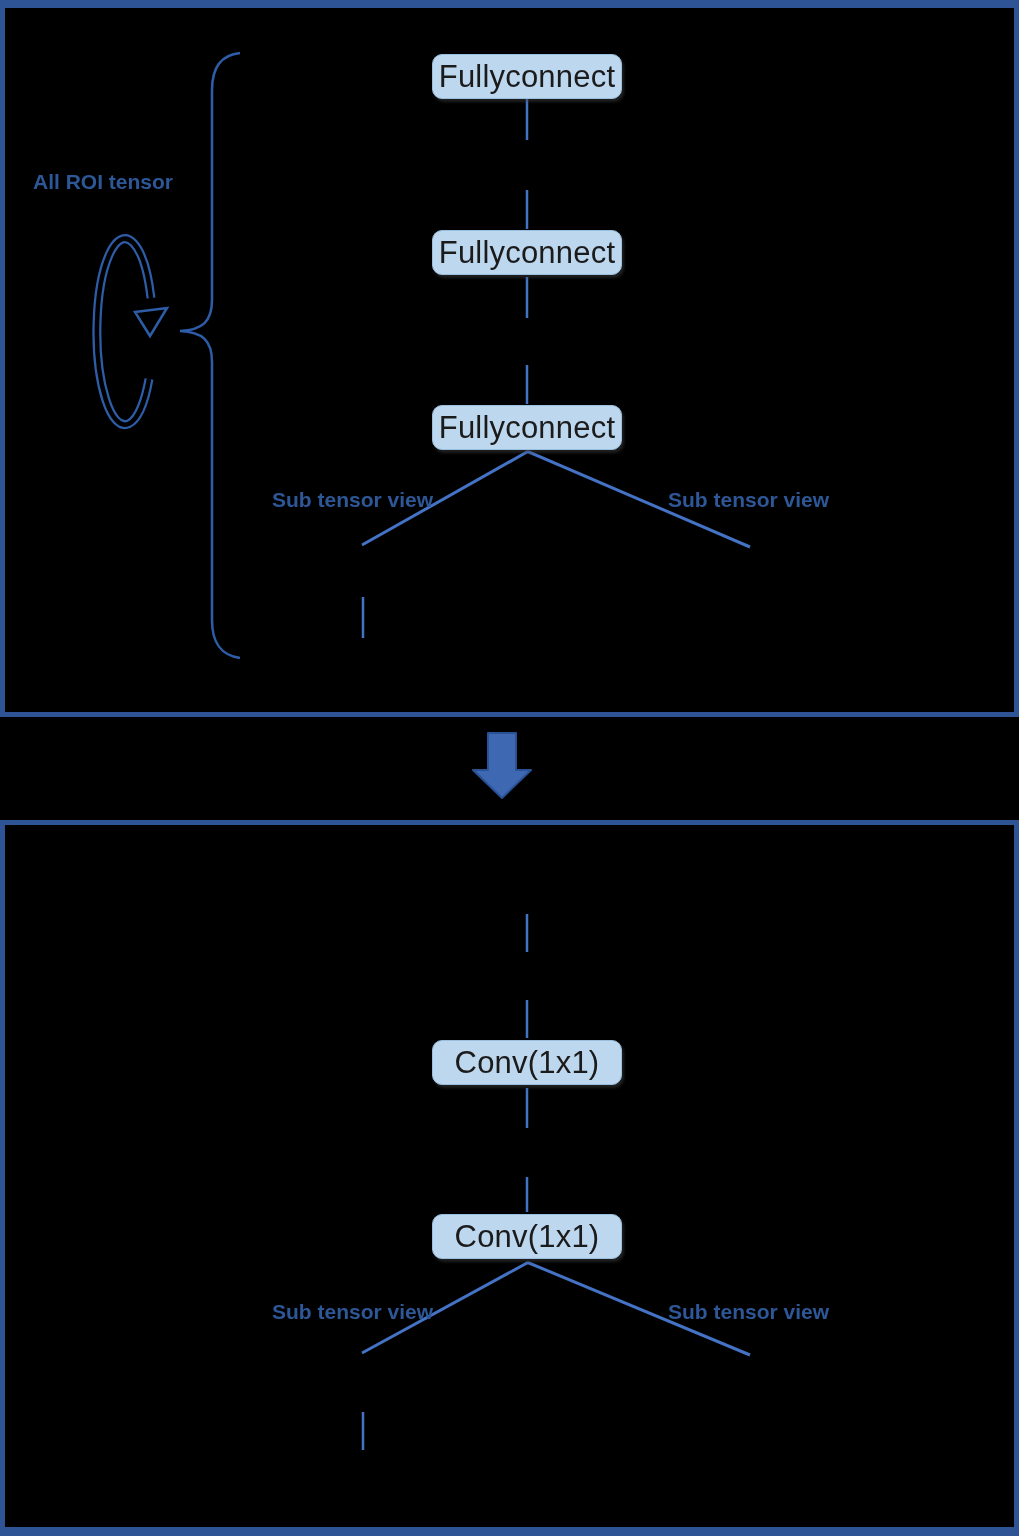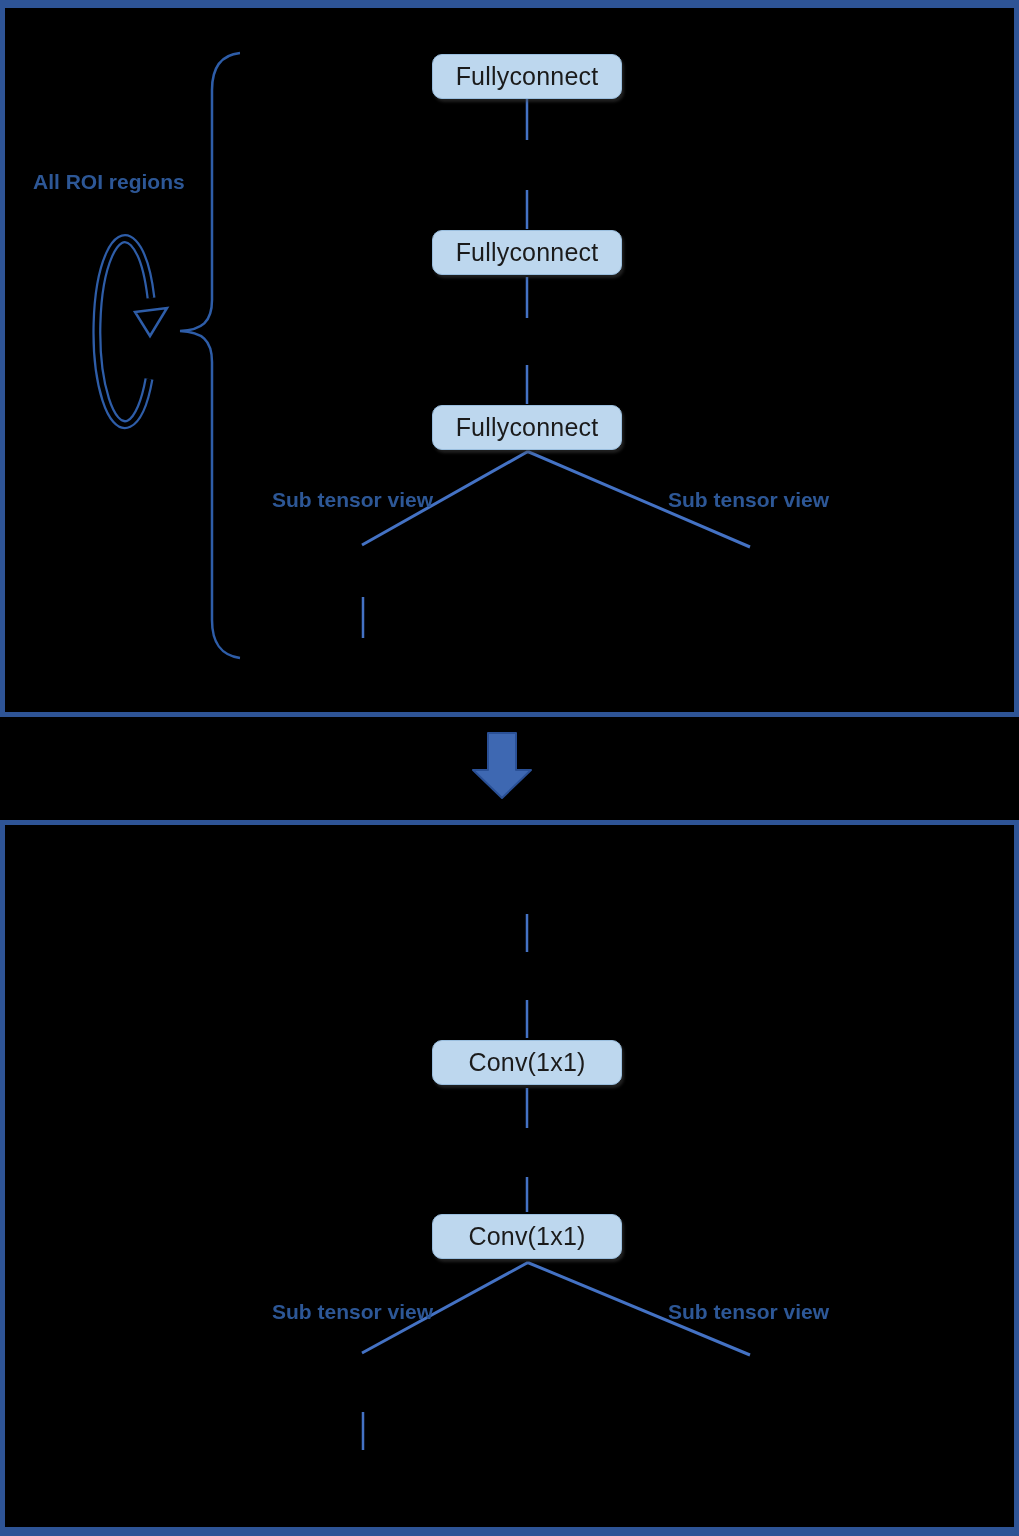--- a/index.html
+++ b/index.html
@@ -19,21 +19,21 @@
   }
   #panel-top{top:0;height:717px;border-width:8px 5px 5px 5px;}
   #panel-bottom{top:820px;height:716px;border-width:5px 5px 9px 5px;}
   #overlay{position:absolute;left:0;top:0;width:1019px;height:1536px;pointer-events:none;}
   .node{
     position:absolute;left:432px;width:190px;height:45px;
     background:var(--node-fill,#bdd7ee);
     border:1.5px solid var(--node-border,#9abede);
     border-radius:10px;
     display:flex;align-items:center;justify-content:center;
-    font-size:25px;letter-spacing:.2px;
+    font-size:31px;letter-spacing:.2px;
     color:var(--node-text,#1b1b1b);
     box-shadow:2px 3px 3px rgba(70,70,70,.45);
   }
   .blue-label{
     position:absolute;white-space:nowrap;
     font-weight:bold;font-size:21px;
     color:var(--label-text,#2d5796);
   }
   .conn{stroke:var(--line,#4472c4);stroke-width:2.5;fill:none;}
   .diag{stroke:var(--line,#4472c4);stroke-width:3;fill:none;}
@@ -90,19 +90,19 @@
     </g>
   </svg>
 
   <div class="node" style="top:54px">Fullyconnect</div>
   <div class="node" style="top:230px">Fullyconnect</div>
   <div class="node" style="top:405px">Fullyconnect</div>
 
   <div class="node" style="top:1040px">Conv(1x1)</div>
   <div class="node" style="top:1214px">Conv(1x1)</div>
 
-  <div class="blue-label" style="left:33px;top:170px">All ROI regions</div>
+  <div class="blue-label" style="left:33px;top:170px">All ROI tensor</div>
   <div class="blue-label" style="left:272px;top:488px">Sub tensor view</div>
   <div class="blue-label" style="left:668px;top:488px">Sub tensor view</div>
   <div class="blue-label" style="left:272px;top:1300px">Sub tensor view</div>
   <div class="blue-label" style="left:668px;top:1300px">Sub tensor view</div>
 
 </div>
 
 </body></html>

